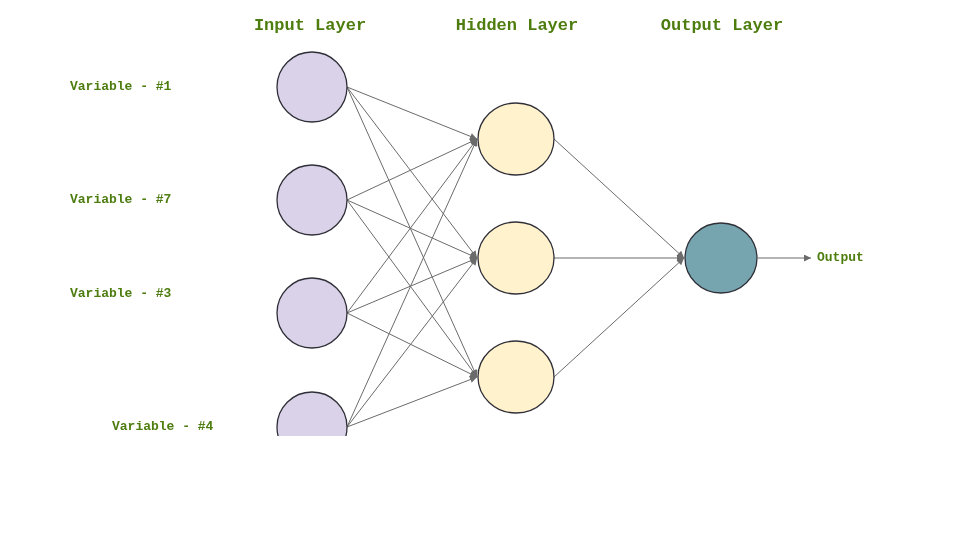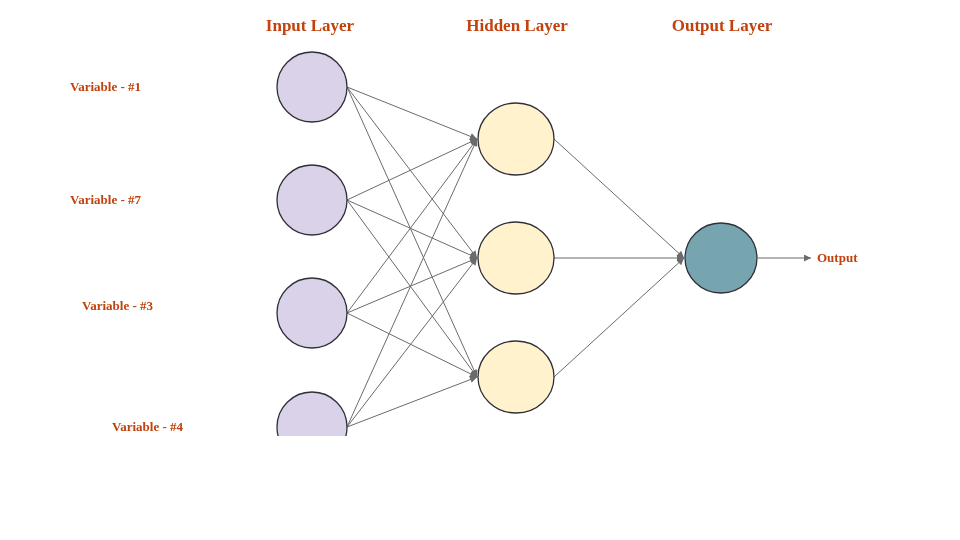--- a/index.html
+++ b/index.html
@@ -2,22 +2,22 @@
 <html><head>
 <meta charset="utf-8">
 <style>
   html, body { margin: 0; padding: 0; background: #ffffff; }
   .canvas {
     position: relative;
     width: 960px;
     height: 436px;
     background: #ffffff;
     overflow: hidden;
-    font-family: Liberation Serif, serif;
-    color: #c2410c;
+    font-family: Liberation Mono, monospace;
+    color: #4d7c0f;
   }
   #net-svg {
     position: absolute;
     left: 0; top: 0;
     width: 960px; height: 540px;
   }
   .layer-hdr {
     position: absolute;
     top: 17px;
     transform: translateX(-50%);
@@ -94,19 +94,19 @@
       <ellipse cx="516" cy="377" rx="38" ry="36" fill="#fff2cc" stroke="#2f2f38" stroke-width="1.3"></ellipse>
       <ellipse cx="721" cy="258" rx="36" ry="35" fill="#76a5af" stroke="#2f2f38" stroke-width="1.3"></ellipse>
     </svg>
 
   <div class="layer-hdr hdr-input">Input Layer</div>
   <div class="layer-hdr hdr-hidden">Hidden Layer</div>
   <div class="layer-hdr hdr-output">Output Layer</div>
 
   <div class="var-label" style="top: 87px;">Variable - #1</div>
   <div class="var-label" style="top: 200px;">Variable - #7</div>
-  <div class="var-label" style="top: 306px; margin-left: 12px;">Variable - #3</div>
+  <div class="var-label" style="top: 294px;">Variable - #3</div>
   <div class="var-label" style="top: 427px; margin-left: 42px;">Variable - #4</div>
 
   <div class="output-label">Output</div>
 
 
 </div>
 
 </body></html>

